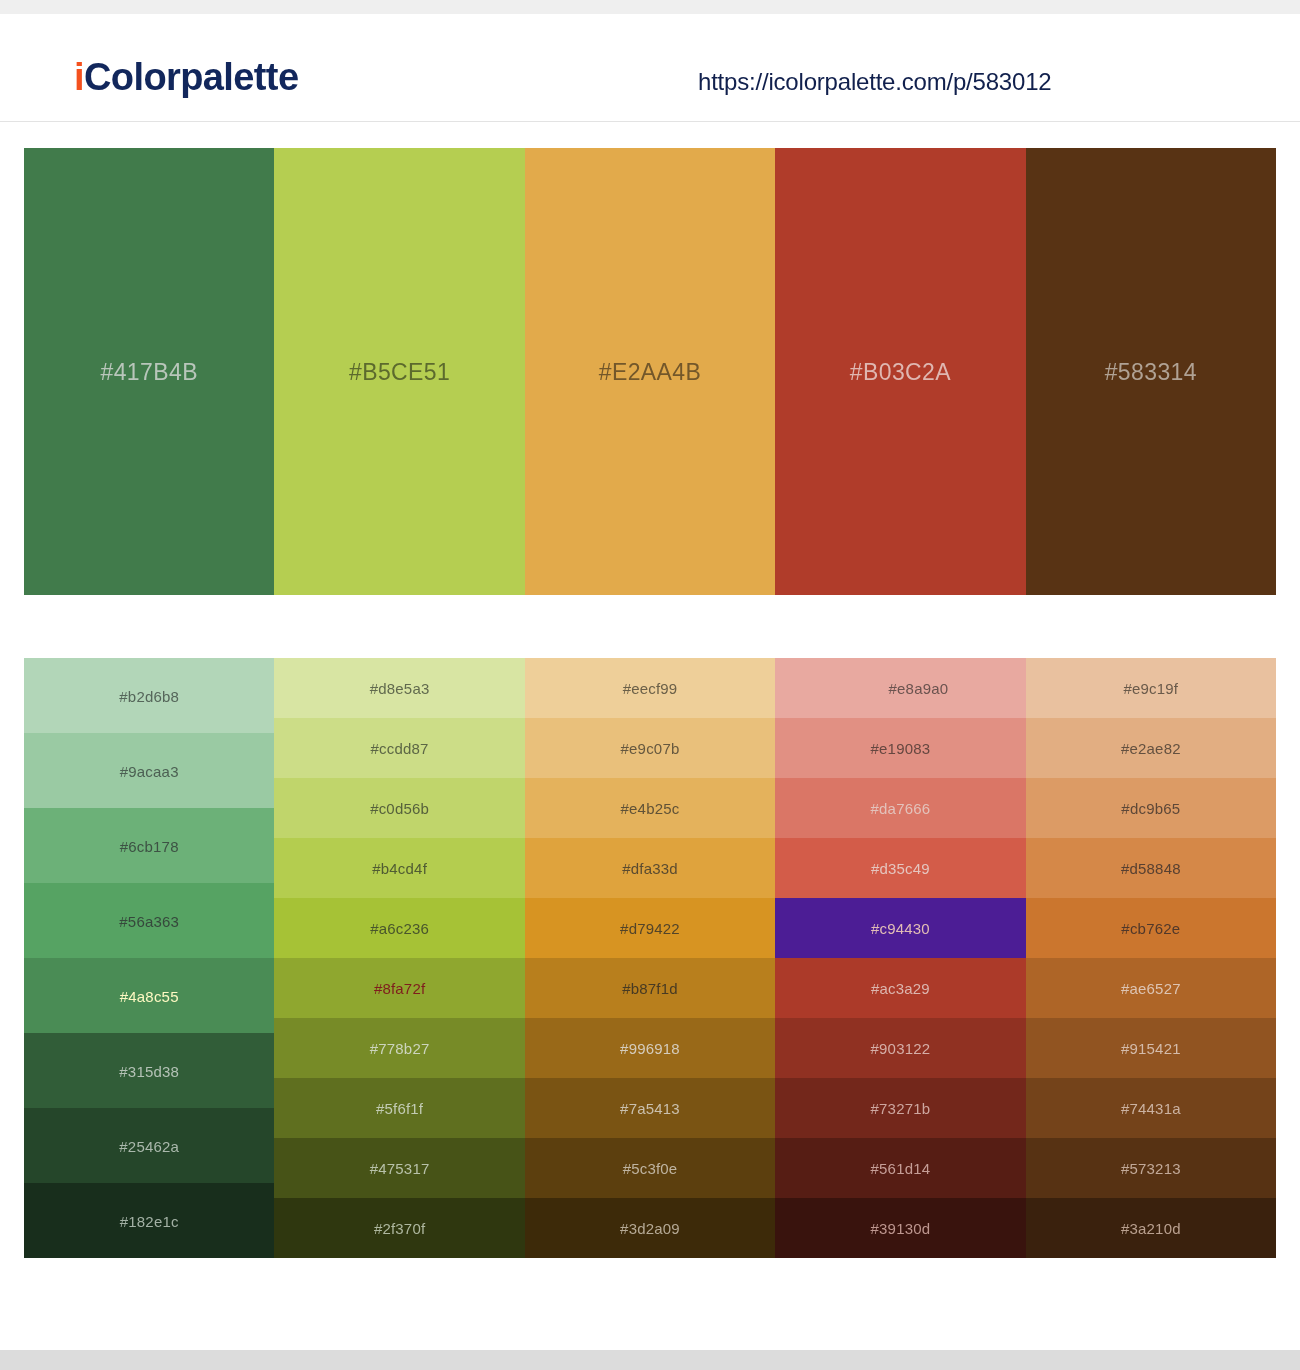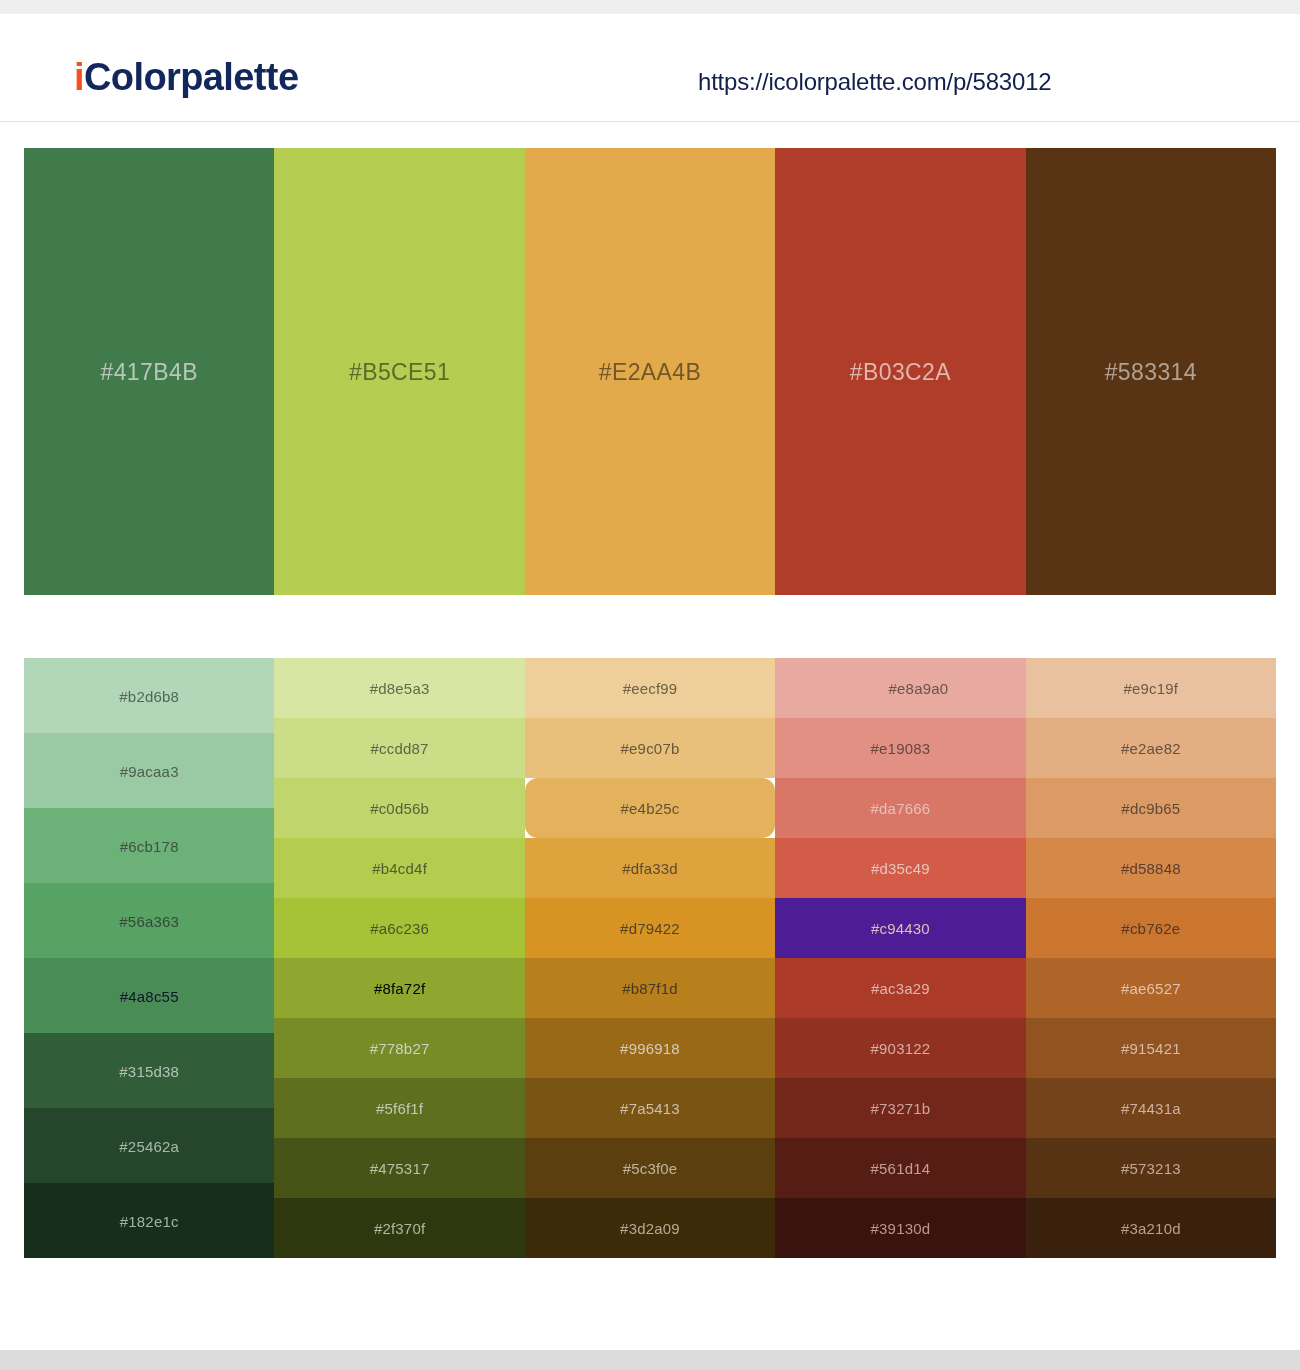--- a/index.html
+++ b/index.html
@@ -173,21 +173,21 @@
           <div class="shade-cell" style="background: rgb(154, 202, 163);">
             <span class="hex" style="color: rgb(76, 96, 83);">#9acaa3</span>
           </div>
           <div class="shade-cell" style="background: rgb(108, 177, 120);">
             <span class="hex" style="color: rgb(61, 82, 68);">#6cb178</span>
           </div>
           <div class="shade-cell" style="background: rgb(86, 163, 99);">
             <span class="hex" style="color: rgb(54, 72, 60);">#56a363</span>
           </div>
           <div class="shade-cell" style="background: rgb(74, 140, 85);">
-            <span class="hex" style="color: #0f172a;">#4a8c55</span>
+            <span class="hex" style="color: #fef9c3;">#4a8c55</span>
           </div>
           <div class="shade-cell" style="background: rgb(49, 93, 56);">
             <span class="hex" style="color: rgb(180, 194, 182);">#315d38</span>
           </div>
           <div class="shade-cell" style="background: rgb(37, 70, 42);">
             <span class="hex" style="color: rgb(170, 184, 172);">#25462a</span>
           </div>
           <div class="shade-cell" style="background: rgb(24, 46, 28);">
             <span class="hex" style="color: rgb(163, 177, 165);">#182e1c</span>
           </div>
@@ -202,21 +202,21 @@
           <div class="shade-cell" style="background: rgb(192, 213, 107);">
             <span class="hex" style="color: rgb(86, 97, 60);">#c0d56b</span>
           </div>
           <div class="shade-cell" style="background: rgb(180, 205, 79);">
             <span class="hex" style="color: rgb(80, 92, 51);">#b4cd4f</span>
           </div>
           <div class="shade-cell" style="background: rgb(166, 194, 54);">
             <span class="hex" style="color: rgb(73, 86, 44);">#a6c236</span>
           </div>
           <div class="shade-cell" style="background: rgb(143, 167, 47);">
-            <span class="hex" style="color: #000000;">#8fa72f</span>
+            <span class="hex" style="color: #7f1d1d;">#8fa72f</span>
           </div>
           <div class="shade-cell" style="background: rgb(119, 139, 39);">
             <span class="hex" style="color: rgb(204, 212, 189);">#778b27</span>
           </div>
           <div class="shade-cell" style="background: rgb(95, 111, 31);">
             <span class="hex" style="color: rgb(194, 203, 179);">#5f6f1f</span>
           </div>
           <div class="shade-cell" style="background: rgb(71, 83, 23);">
             <span class="hex" style="color: rgb(184, 193, 169);">#475317</span>
           </div>
@@ -224,21 +224,21 @@
             <span class="hex" style="color: rgb(174, 183, 159);">#2f370f</span>
           </div>
         </div>
         <div class="shade-col">
           <div class="shade-cell" style="background: rgb(238, 207, 153);">
             <span class="hex" style="color: rgb(107, 96, 72);">#eecf99</span>
           </div>
           <div class="shade-cell" style="background: rgb(233, 192, 123);">
             <span class="hex" style="color: rgb(102, 88, 63);">#e9c07b</span>
           </div>
-          <div class="shade-cell" style="background: rgb(228, 178, 92); border-radius: 13px;">
+          <div class="shade-cell" style="background: rgb(228, 178, 92);">
             <span class="hex" style="color: rgb(96, 82, 55);">#e4b25c</span>
           </div>
           <div class="shade-cell" style="background: rgb(223, 163, 61);">
             <span class="hex" style="color: rgb(91, 75, 48);">#dfa33d</span>
           </div>
           <div class="shade-cell" style="background: rgb(215, 148, 34);">
             <span class="hex" style="color: rgb(83, 68, 41);">#d79422</span>
           </div>
           <div class="shade-cell" style="background: rgb(184, 127, 29);">
             <span class="hex" style="color: rgb(71, 58, 35);">#b87f1d</span>

